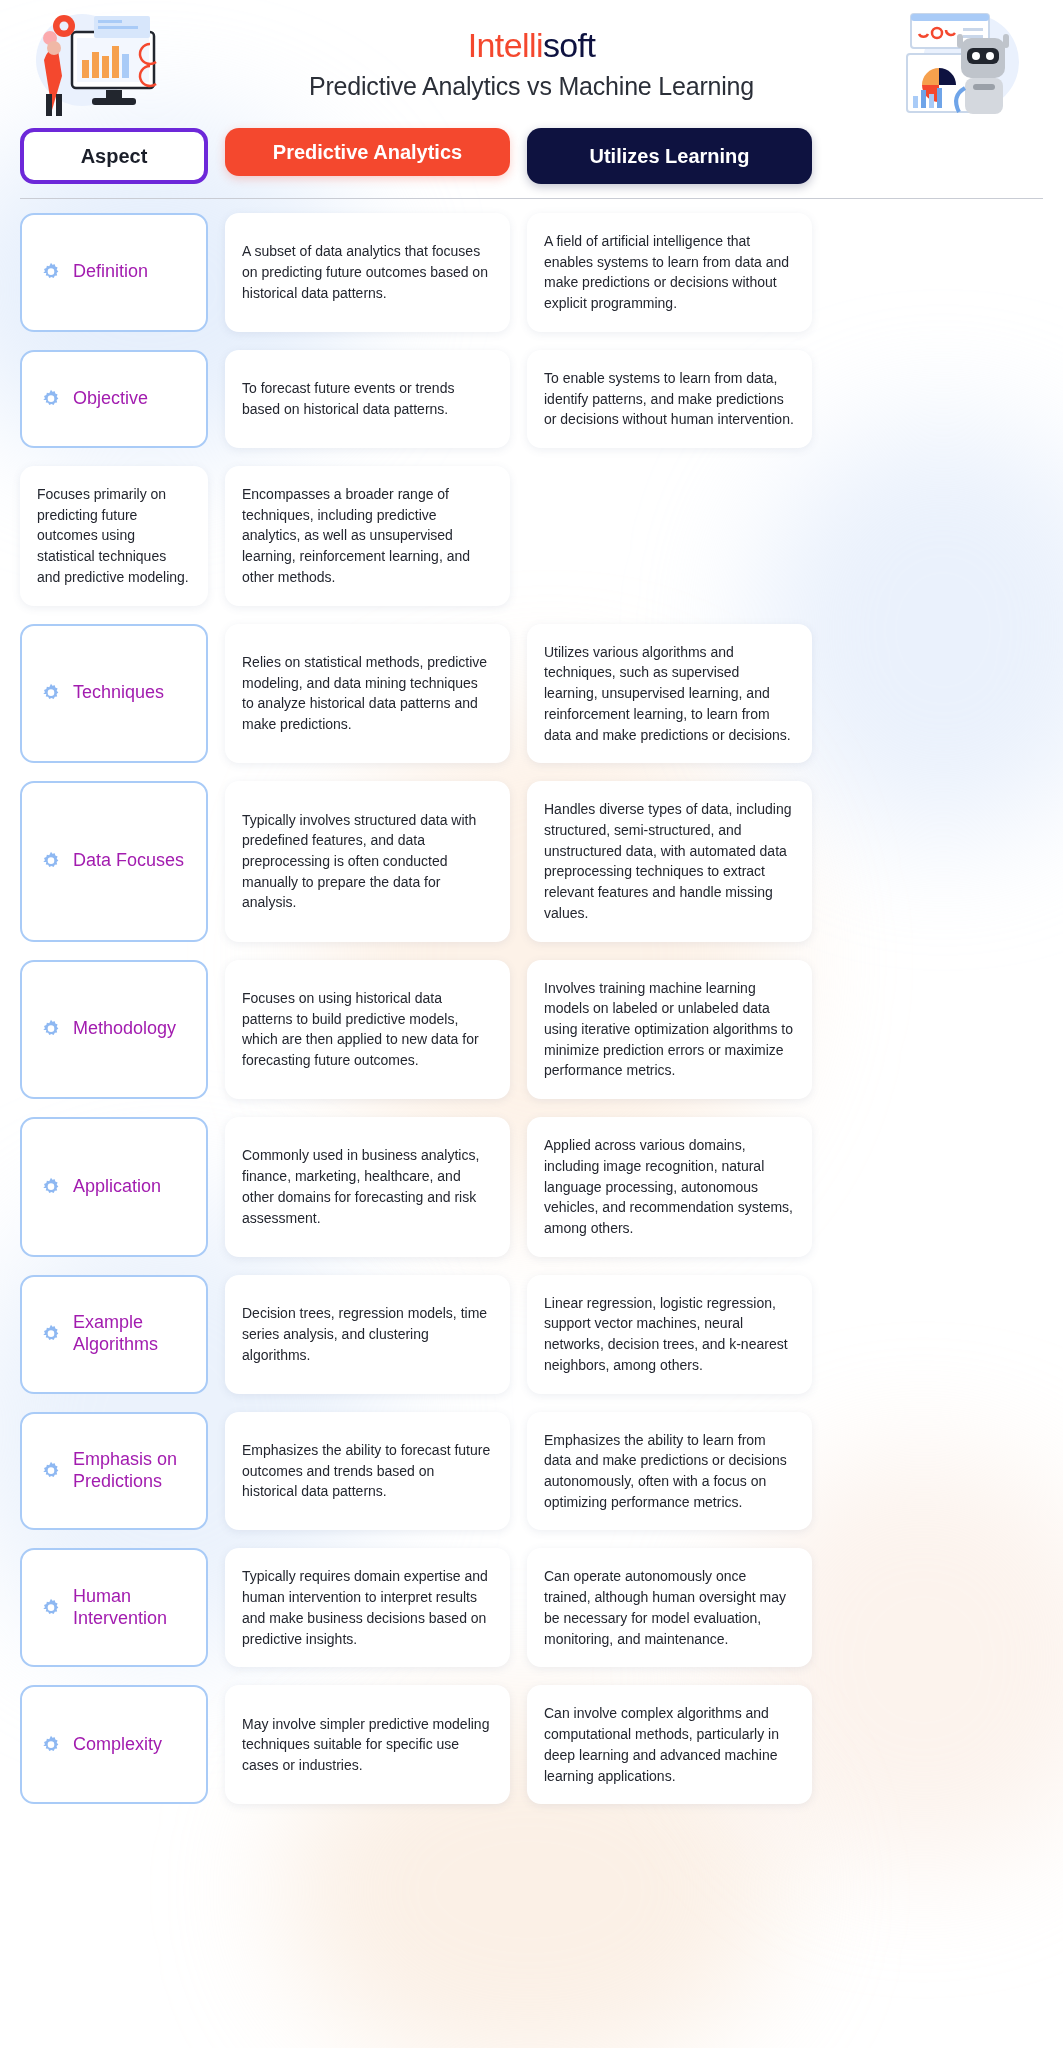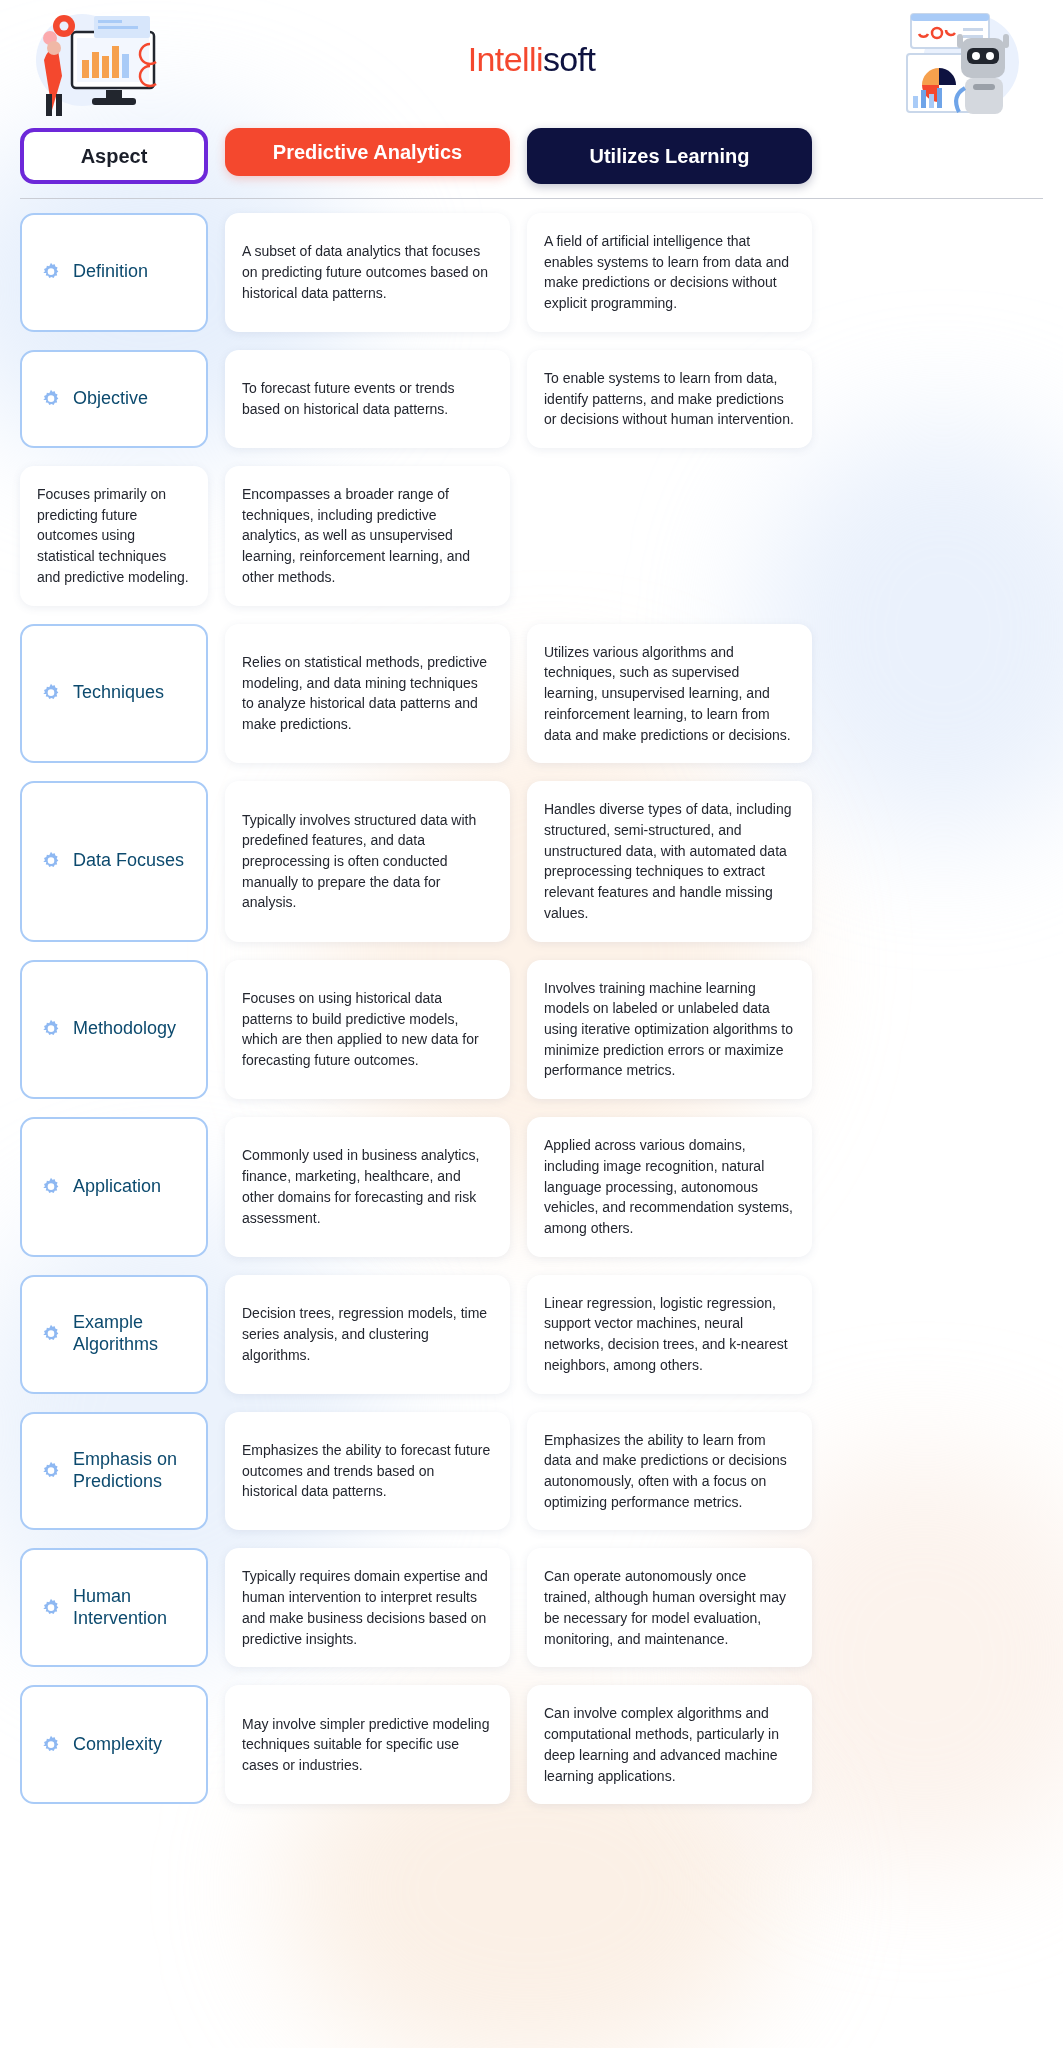--- a/index.html
+++ b/index.html
@@ -120,21 +120,21 @@
 
   
   .aspect-cell {
     background: #ffffff;
     border: 2px solid #A9CBF7;
     gap: 11px;
     padding-left: 18px;
   }
   .aspect-label {
     font-size: 18px;
-    color: #0c4a6e;
+    color: #a21caf;
     line-height: 1.22;
   }
   .gear-icon { flex: 0 0 auto; width: 22px; height: 22px; display: block; }
 
   
   .content-cell {
     background: #ffffff;
     border-radius: 14px;
     box-shadow: 0 2px 9px rgba(80,100,140,.10);
   }
@@ -184,20 +184,21 @@
         <rect x="36" y="86" width="6" height="22" fill="#22262e"></rect>
         <path d="M130 36 a10 10 0 1 0 6 18" stroke="#F4482E" stroke-width="2.5" fill="none"></path>
         <path d="M130 58 a10 10 0 1 0 6 18" stroke="#F4482E" stroke-width="2.5" fill="none"></path>
       </svg>
     </div>
 
     <div class="logo">
       <span class="l-red">Intelli</span><span class="l-navy">soft</span>
     </div>
 
+    <div class="headline">Predictive Analytics vs Machine Learning</div>
 
     <div class="illus right">
       <svg viewBox="0 0 150 112" width="150" height="112">
         <circle cx="78" cy="54" r="48" fill="#EAF1FD"></circle>
         <rect x="18" y="6" width="78" height="34" rx="3" fill="#ffffff" stroke="#C9D7EA" stroke-width="2"></rect>
         <rect x="18" y="6" width="78" height="7" rx="3" fill="#A9CBF7"></rect>
         <path d="M26 26 a5 5 0 0 0 9 0" stroke="#F4482E" stroke-width="2.5" fill="none"></path>
         <circle cx="44" cy="25" r="5" fill="none" stroke="#F4482E" stroke-width="2.5"></circle>
         <path d="M53 22 a5 5 0 0 0 9 3" stroke="#F4482E" stroke-width="2.5" fill="none"></path>
         <rect x="70" y="20" width="20" height="3" fill="#C9D7EA"></rect>

